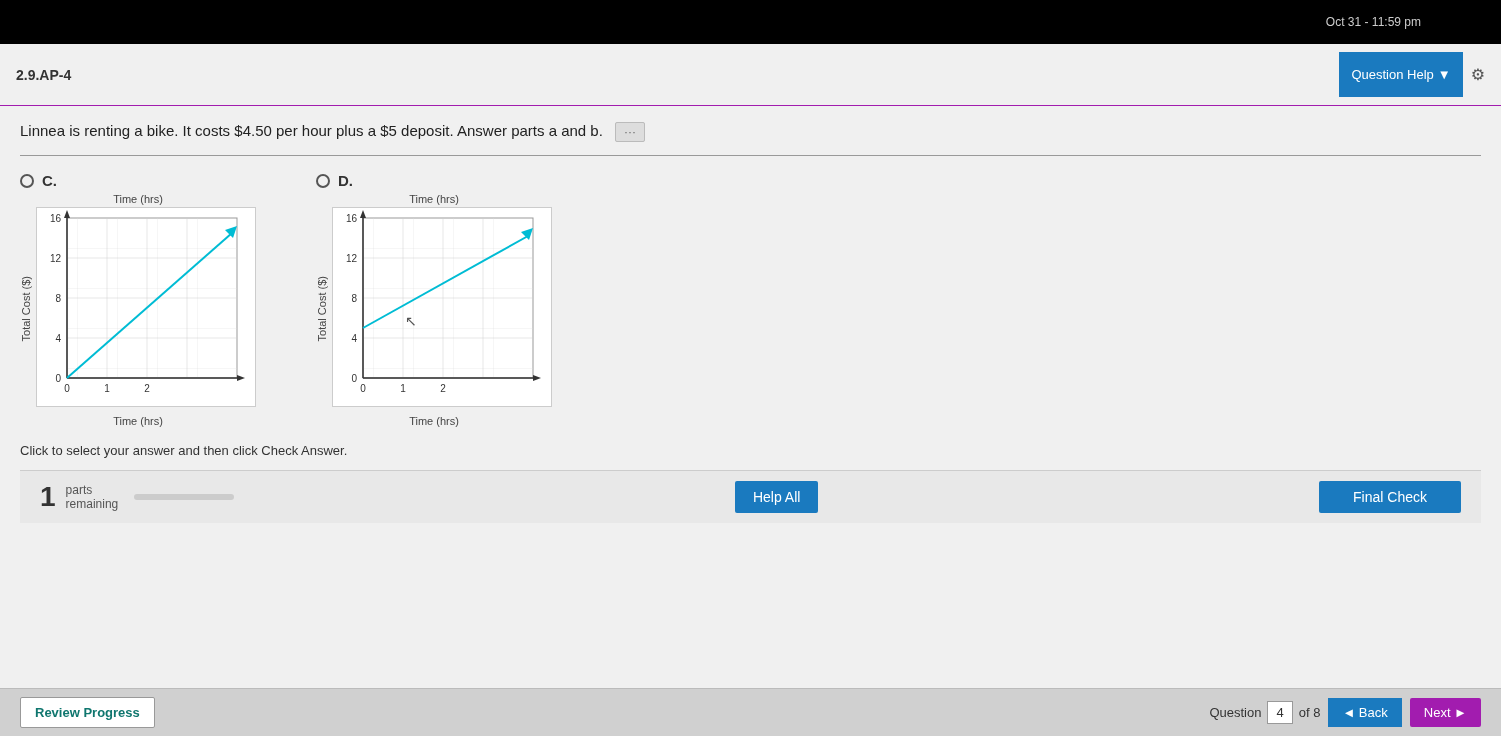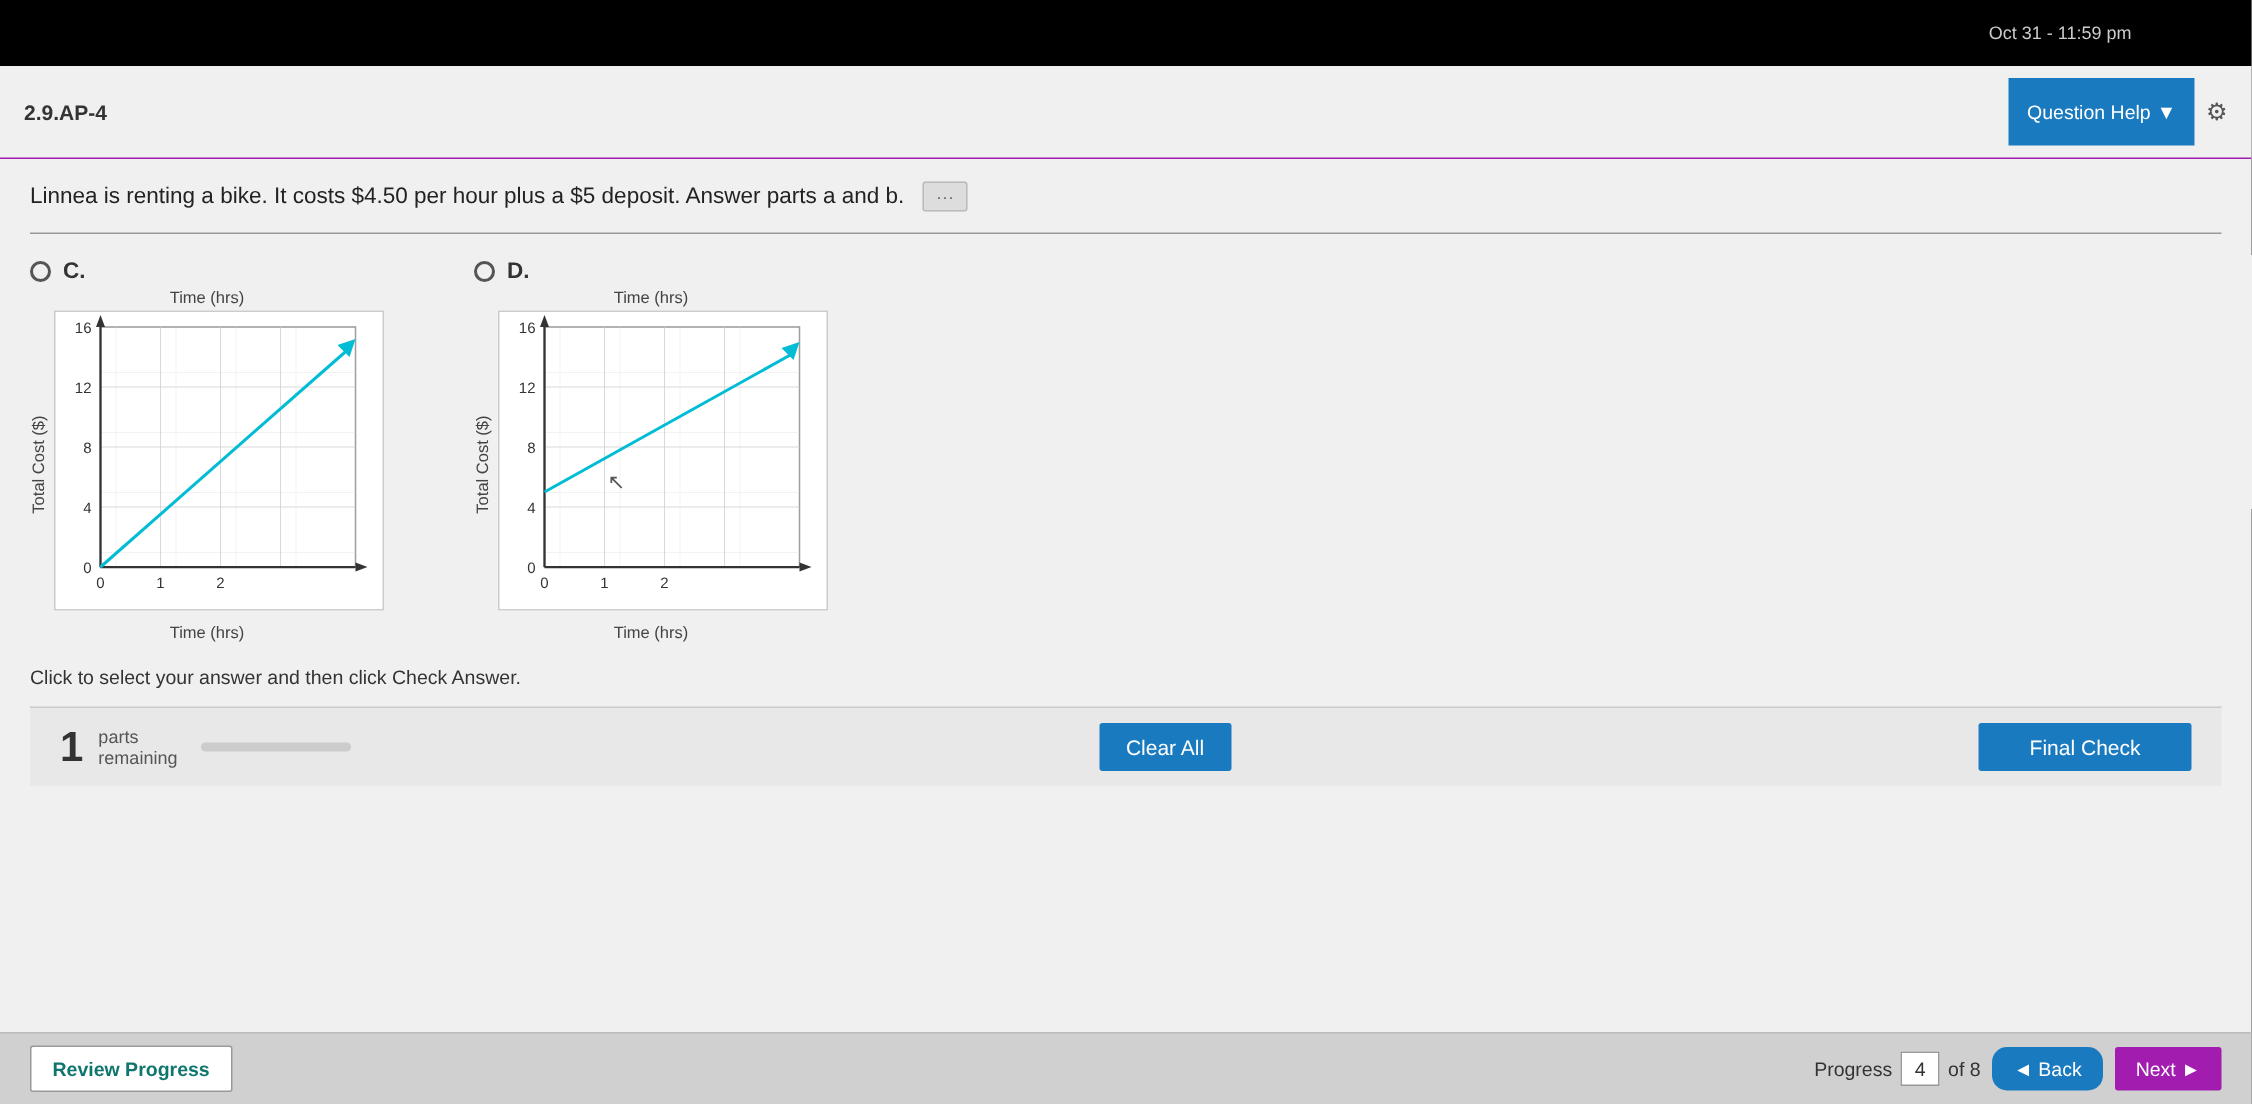--- a/index.html
+++ b/index.html
@@ -220,21 +220,21 @@
       background: white;
       font-size: 13px;
     }
     .back-btn {
       background: #1a7abf;
       color: white;
       border: none;
       padding: 7px 14px;
       font-size: 13px;
       cursor: pointer;
-      border-radius: 10px;
+      border-radius: 0;
       display: flex;
       align-items: center;
       gap: 4px;
     }
     .next-btn {
       background: #a21caf;
       color: white;
       border: none;
       padding: 7px 14px;
       font-size: 13px;
@@ -396,32 +396,32 @@
     <div class="bottom-actions">
       <div class="parts-info">
         <span class="part-number">1</span>
         <div>
           <div style="font-size:12px;color:#555;">parts</div>
           <div style="font-size:12px;color:#555;">remaining</div>
         </div>
         <div class="part-progress-bar"></div>
       </div>
 
-      <button class="clear-all-btn">Clear All</button>
+      <button class="clear-all-btn">Help All</button>
       <button class="final-check-btn">Final Check</button>
     </div>
 
   </div>
 
   <div class="footer-bar">
     <button class="review-progress-btn">Review Progress</button>
 
     <div class="nav-right">
       <div class="question-counter">
-        <span>Progress</span>
+        <span>Question</span>
         <span class="question-num-box">4</span>
         <span>of 8</span>
       </div>
       <button class="back-btn">◄ Back</button>
       <button class="next-btn">Next ►</button>
     </div>
   </div>
 
 </div>
 

